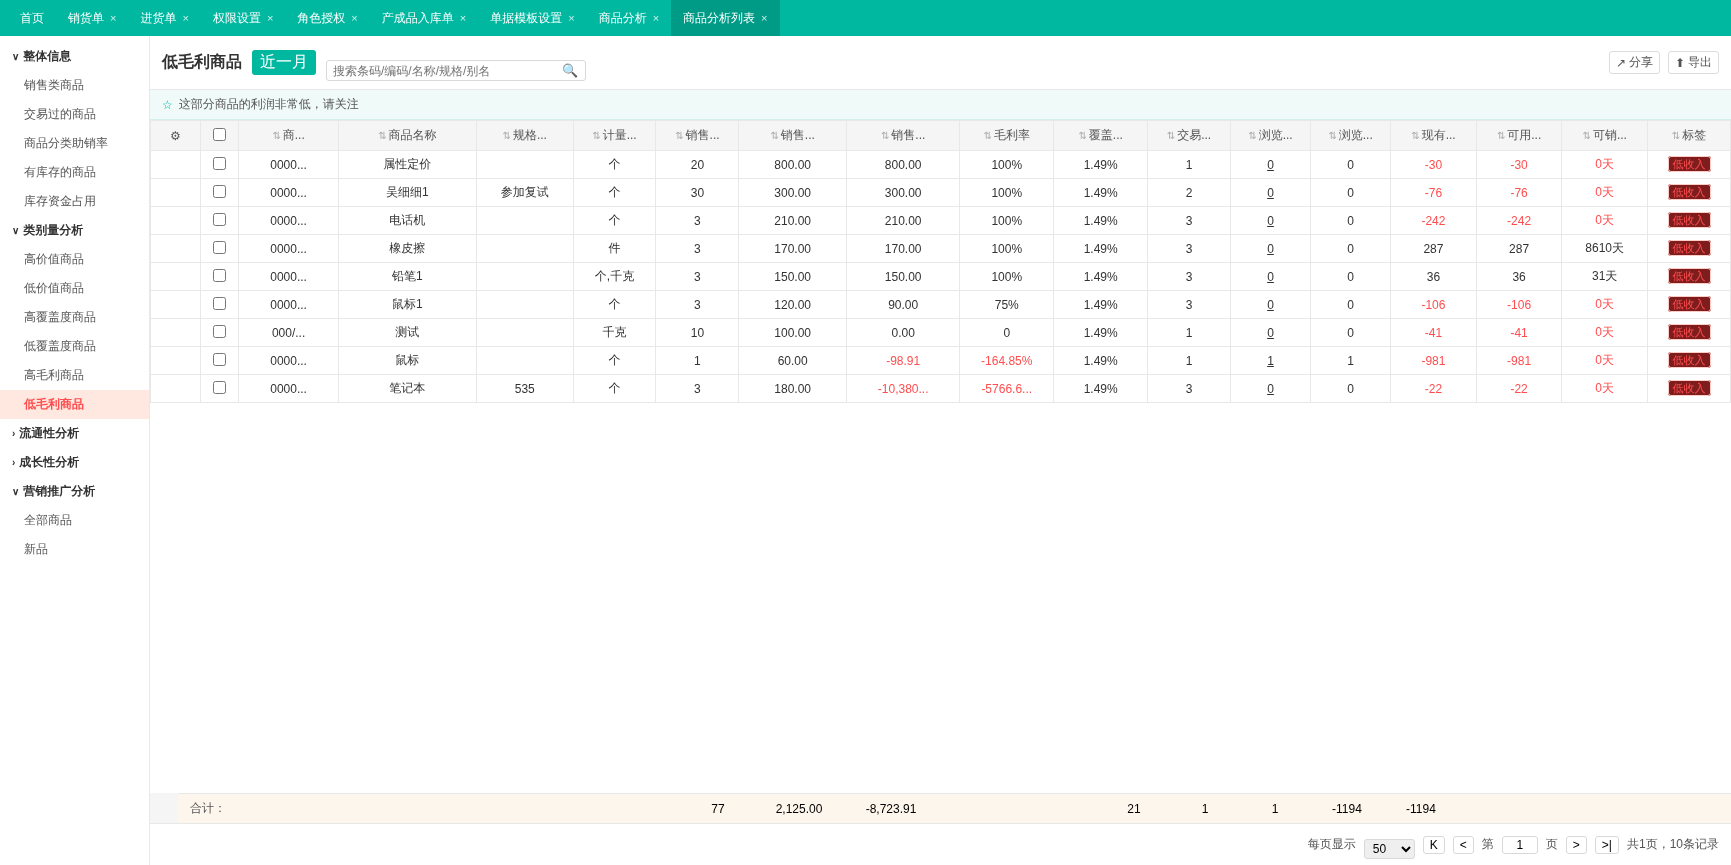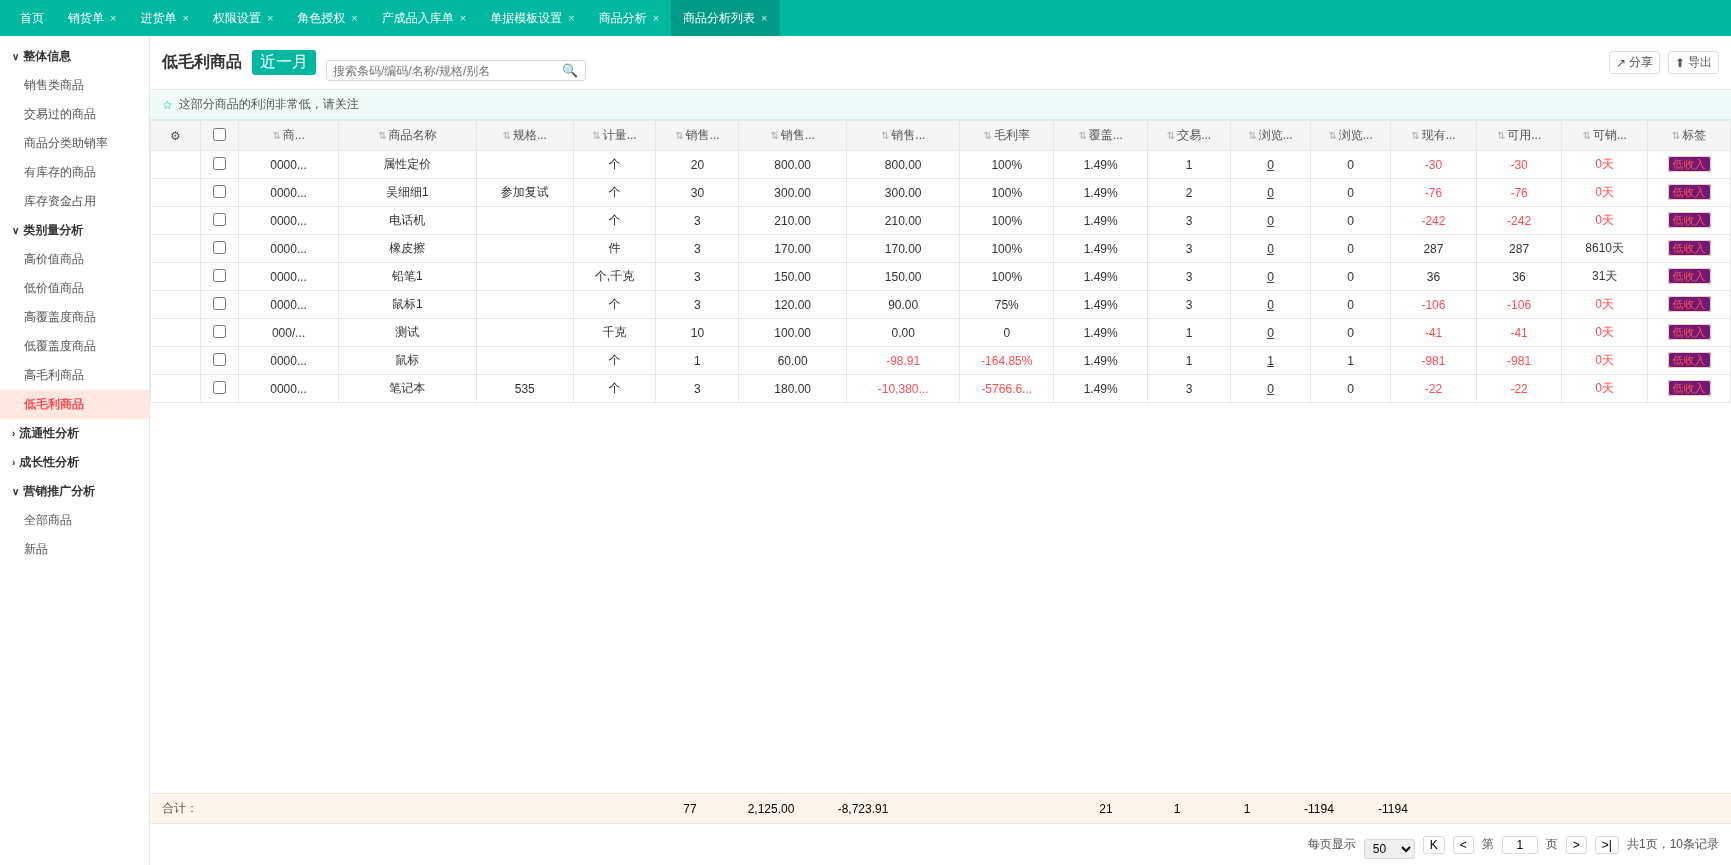--- a/index.html
+++ b/index.html
@@ -87,32 +87,32 @@
       user-select: none; cursor: pointer;
     }
     th .sort-icon { color: #aaa; font-size: 10px; margin-right: 2px; }
     td {
       border: 1px solid #e8e8e8; padding: 5px 4px; text-align: center;
       white-space: nowrap; color: #333;
     }
     tr.highlighted td { background: #fff3ef; }
 
     .tag-low-income {
-      background: #701a75; color: #ff4d4f; border: 1px solid #ffccc7;
+      background: #7f1d1d; color: #ff4d4f; border: 1px solid #ffccc7;
       border-radius: 3px; padding: 1px 4px; font-size: 11px;
     }
     .text-red { color: #ff4d4f; }
     .text-link { color: #333; text-decoration: underline; cursor: pointer; }
     .checkbox-cell { width: 24px; }
 
     
     .totals-bar {
       background: #fdf6ec; border-top: 1px solid #e8e8e8;
       display: flex; align-items: center; padding: 6px 12px;
-      font-size: 12px; gap: 0;
+      font-size: 12px; gap: 0; margin-left: 28px;
     }
     .totals-label { color: #555; min-width: 60px; }
 
     
     .pagination-bar {
       background: #fff; border-top: 1px solid #e8e8e8;
       display: flex; align-items: center; justify-content: flex-end;
       padding: 6px 12px; gap: 8px; font-size: 12px; color: #555;
     }
     .page-size-select {

